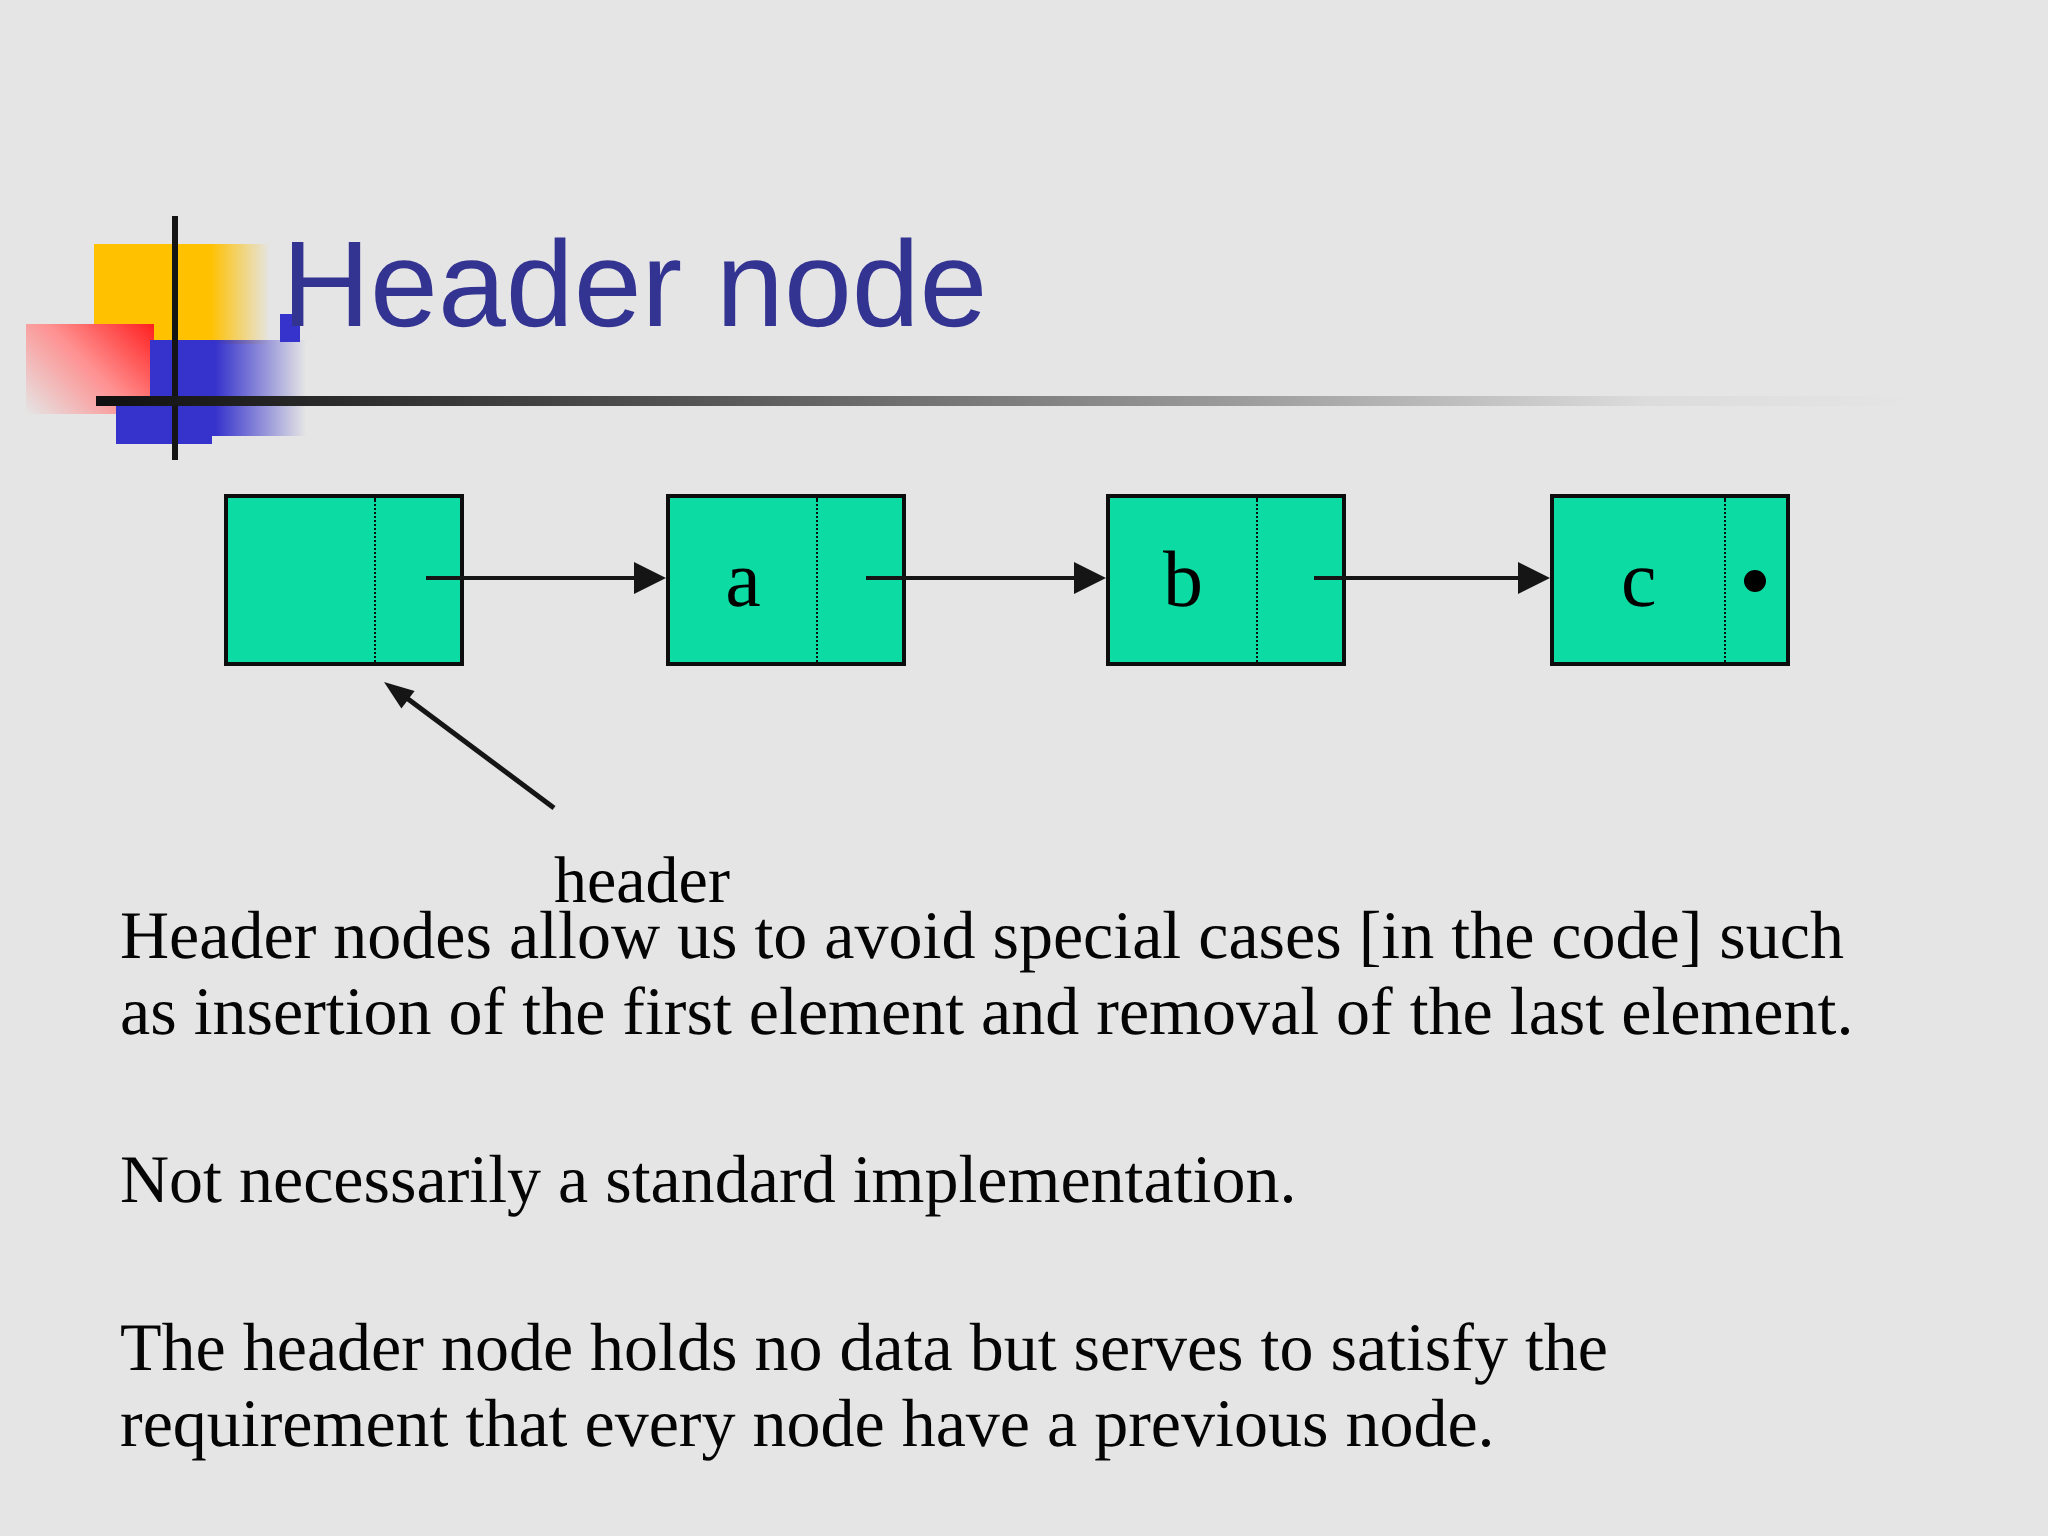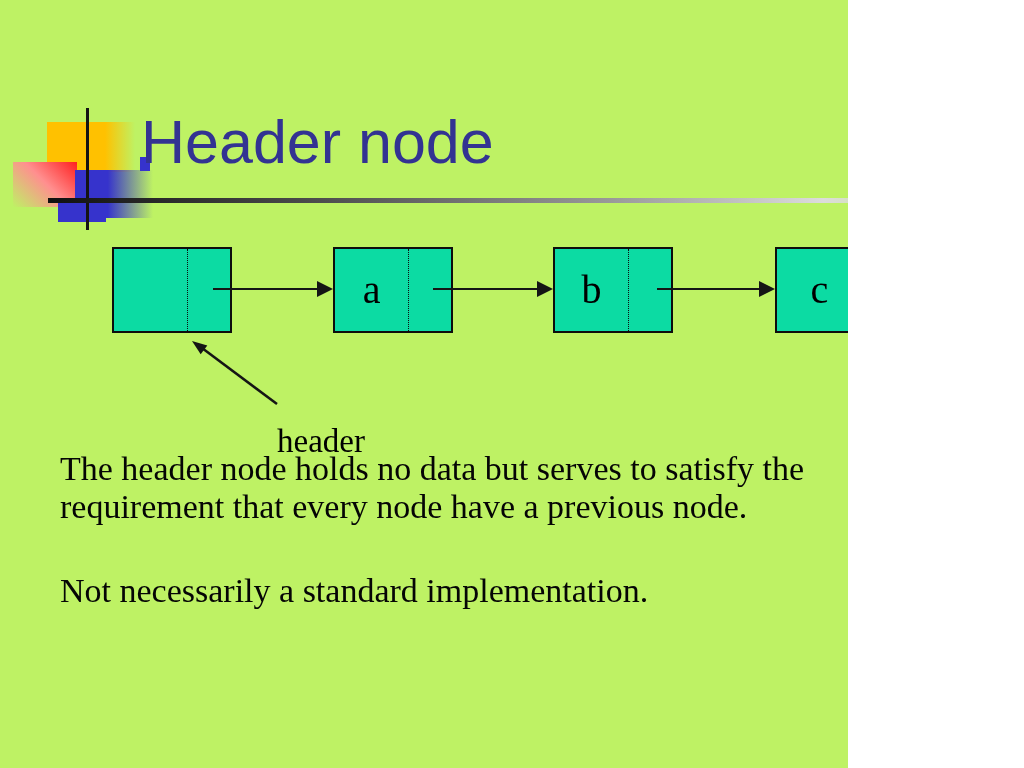--- a/index.html
+++ b/index.html
@@ -1,17 +1,17 @@
 <!DOCTYPE html>
 <html style="--title_text: #333392; --node_fill: #0cdba3; --accent_yellow: #ffc100; --accent_red: #ff1f1f; --accent_blue: #3633cc;"><head>
 <meta charset="utf-8">
 <style>
   html,body{margin:0;padding:0;background:#fff;}
   .slide{
-    position:relative;width:848px;height:768px;background:#bef264;
+    position:relative;width:1024px;height:768px;background:#e5e5e5;
     overflow:hidden;font-family:"Liberation Serif",serif;color:#0a0a0a;
   }
 
   
   .deco-yellow{position:absolute;left:47px;top:122px;width:88px;height:50px;
     background:linear-gradient(to right,var(--accent_yellow) 0%,var(--accent_yellow) 66%,rgba(255,234,160,0) 100%);}
   .deco-red{position:absolute;left:13px;top:162px;width:64px;height:45px;
     background:linear-gradient(225deg,var(--accent_red) 0%,#ff8f8f 48%,rgba(255,240,240,0) 100%);}
   .deco-blue-a{position:absolute;left:75px;top:170px;width:78px;height:48px;
     background:linear-gradient(to right,var(--accent_blue) 0%,var(--accent_blue) 42%,rgba(130,140,255,0) 100%);}
@@ -99,18 +99,20 @@
 
     <svg class="header-arrow" width="115" height="85" viewBox="0 0 115 85">
       <line x1="102" y1="74" x2="27" y2="18" stroke="#151515" stroke-width="2.5"></line>
       <polygon points="17,11 32.3,15.5 25.7,24.3" fill="#151515"></polygon>
     </svg>
 
     <div class="header-label">header</div>
   </div>
 
   <div class="body">
+    <p>Header nodes allow us to avoid special cases [in the code] such
+as insertion of the first element and removal of the last element.</p>
+    <p>Not necessarily a standard implementation.</p>
     <p>The header node holds no data but serves to satisfy the
 requirement that every node have a previous node.</p>
-    <p>Not necessarily a standard implementation.</p>
   </div>
 
 </div>
 
 </body></html>

